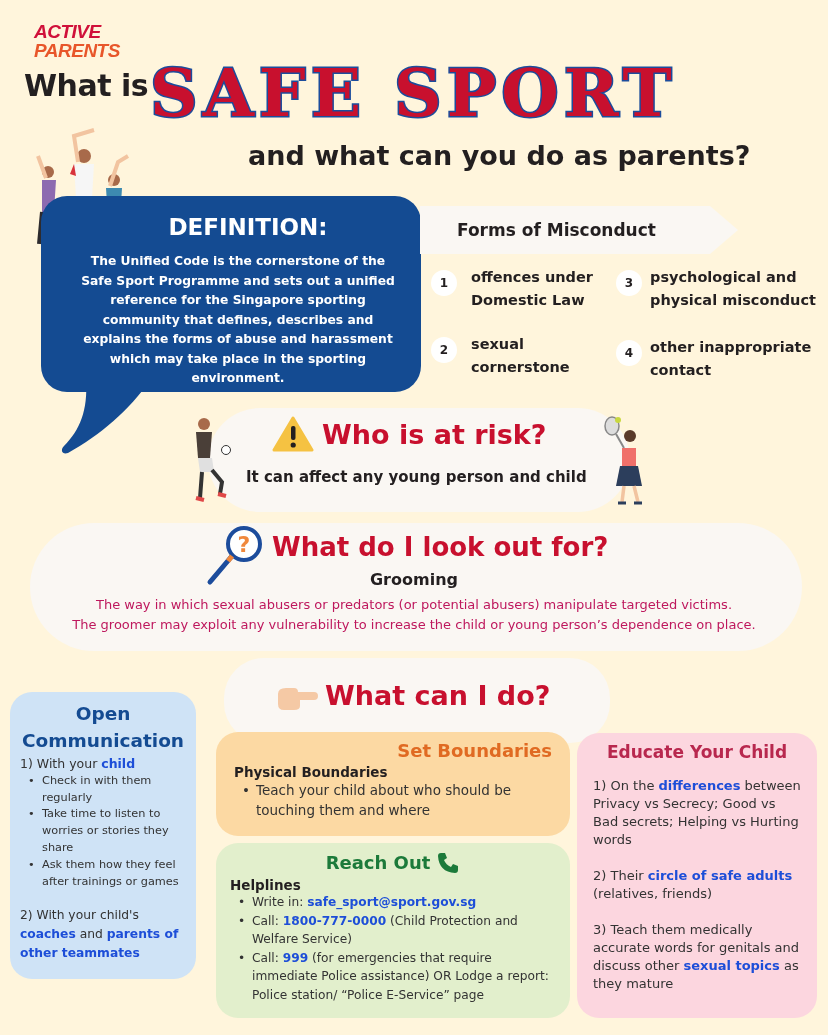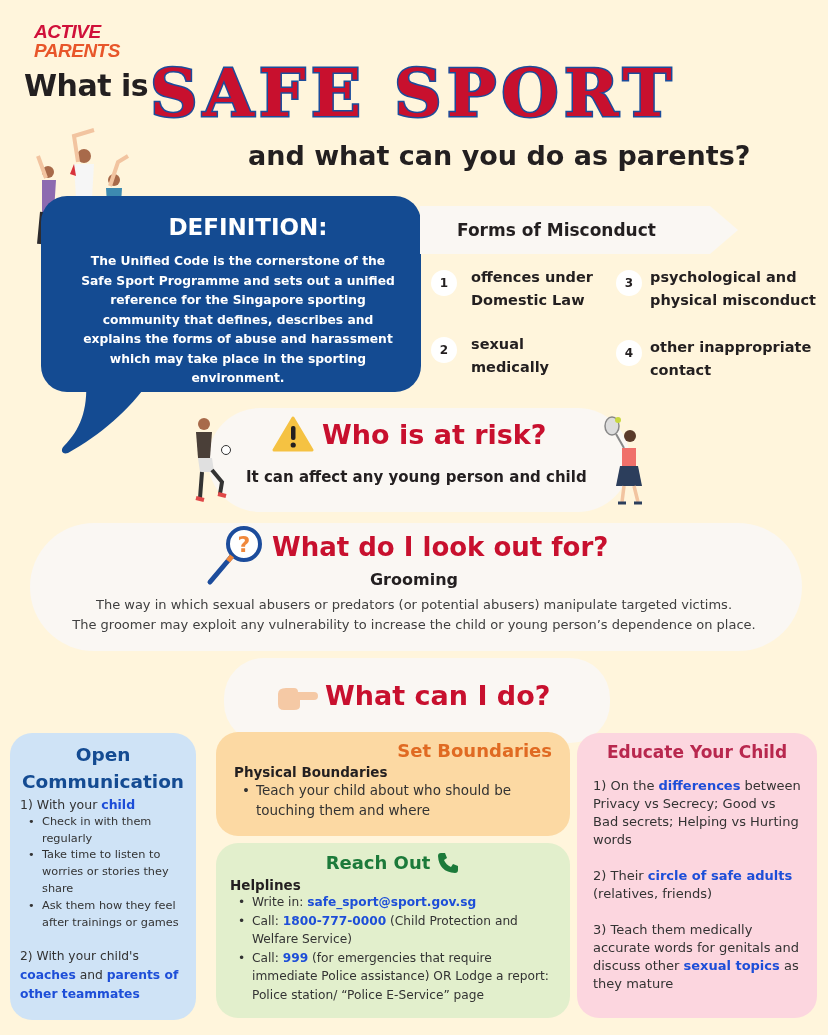--- a/index.html
+++ b/index.html
@@ -35,30 +35,30 @@
 
   
   .risk-pill { left: 208px; top: 408px; width: 422px; height: 104px; background: #faf7f3; border-radius: 52px; }
   .risk-title { left: 272px; top: 416px; font-weight: bold; font-size: 27px; color: #c8102e; display:flex; align-items:center; }
   .risk-sub { left: 246px; top: 468px; font-weight: bold; font-size: 15px; color: #231f20; }
 
   
   .look-pill { left: 30px; top: 523px; width: 772px; height: 128px; background: #faf7f3; border-radius: 64px; }
   .look-title { left: 272px; top: 532px; font-weight: bold; font-size: 26px; color: #c8102e; }
   .look-sub { left: 0; width: 828px; top: 570px; text-align: center; font-weight: bold; font-size: 16px; color: #231f20; }
-  .look-text { left: 0; width: 828px; top: 595px; text-align: center; font-size: 13px; line-height: 20px; color: #404040; }
+  .look-text { left: 0; width: 828px; top: 595px; text-align: center; font-size: 13px; line-height: 20px; color: #be185d; }
 
   
   .cando-pill { left: 224px; top: 658px; width: 386px; height: 85px; background: #faf7f3; border-radius: 40px; }
   .cando-title { left: 325px; top: 680px; font-weight: bold; font-size: 27px; color: #c8102e; }
   .hand-icon { left: 274px; top: 684px; width: 44px; height: 28px; }
 
   
   .card { border-radius: 22px; }
-  .card-open { left: 10px; top: 733px; width: 186px; height: 287px; background: #cfe3f6; padding: 8px 10px; }
+  .card-open { left: 10px; top: 692px; width: 186px; height: 287px; background: #cfe3f6; padding: 8px 10px; }
   .card-bound { left: 216px; top: 732px; width: 354px; height: 104px; background: #fcd9a3; padding: 8px 18px; }
   .card-reach { left: 216px; top: 843px; width: 354px; height: 175px; background: #e2efcc; padding: 8px 14px; }
   .card-edu { left: 577px; top: 733px; width: 240px; height: 285px; background: #fcd6df; padding: 8px 16px; }
 
   .card-title { font-weight: bold; text-align: center; }
   .open-title { color: #144b92; font-size: 18.5px; line-height: 27px; }
   .bound-title { color: #e06a22; font-size: 18px; line-height: 22px; text-align: right; }
   .reach-title { color: #1c7a3a; font-size: 18px; line-height: 22px; display:flex; justify-content:center; align-items:center; gap: 6px;}
   .edu-title { color: #b8284e; font-size: 17px; line-height: 22px; }
 
@@ -123,21 +123,21 @@
   <path d="M0 0 L290 0 L318 24 L290 48 L0 48 Z" fill="#faf7f3"></path>
 </svg>
 <div class="abs forms-title">Forms of Misconduct</div>
 
 <div class="abs form-item" style="left:431px; top:266px;">
   <div class="num">1</div>
   <div class="form-text" style="width:140px;">offences under Domestic Law</div>
 </div>
 <div class="abs form-item" style="left:431px; top:333px;">
   <div class="num">2</div>
-  <div class="form-text" style="width:100px;">sexual medically</div>
+  <div class="form-text" style="width:100px;">sexual cornerstone</div>
 </div>
 <div class="abs form-item" style="left:616px; top:266px;">
   <div class="num">3</div>
   <div class="form-text" style="width:175px; margin-left:8px;">psychological and physical misconduct</div>
 </div>
 <div class="abs form-item" style="left:616px; top:336px;">
   <div class="num">4</div>
   <div class="form-text" style="width:175px; margin-left:8px;">other inappropriate contact</div>
 </div>
 

